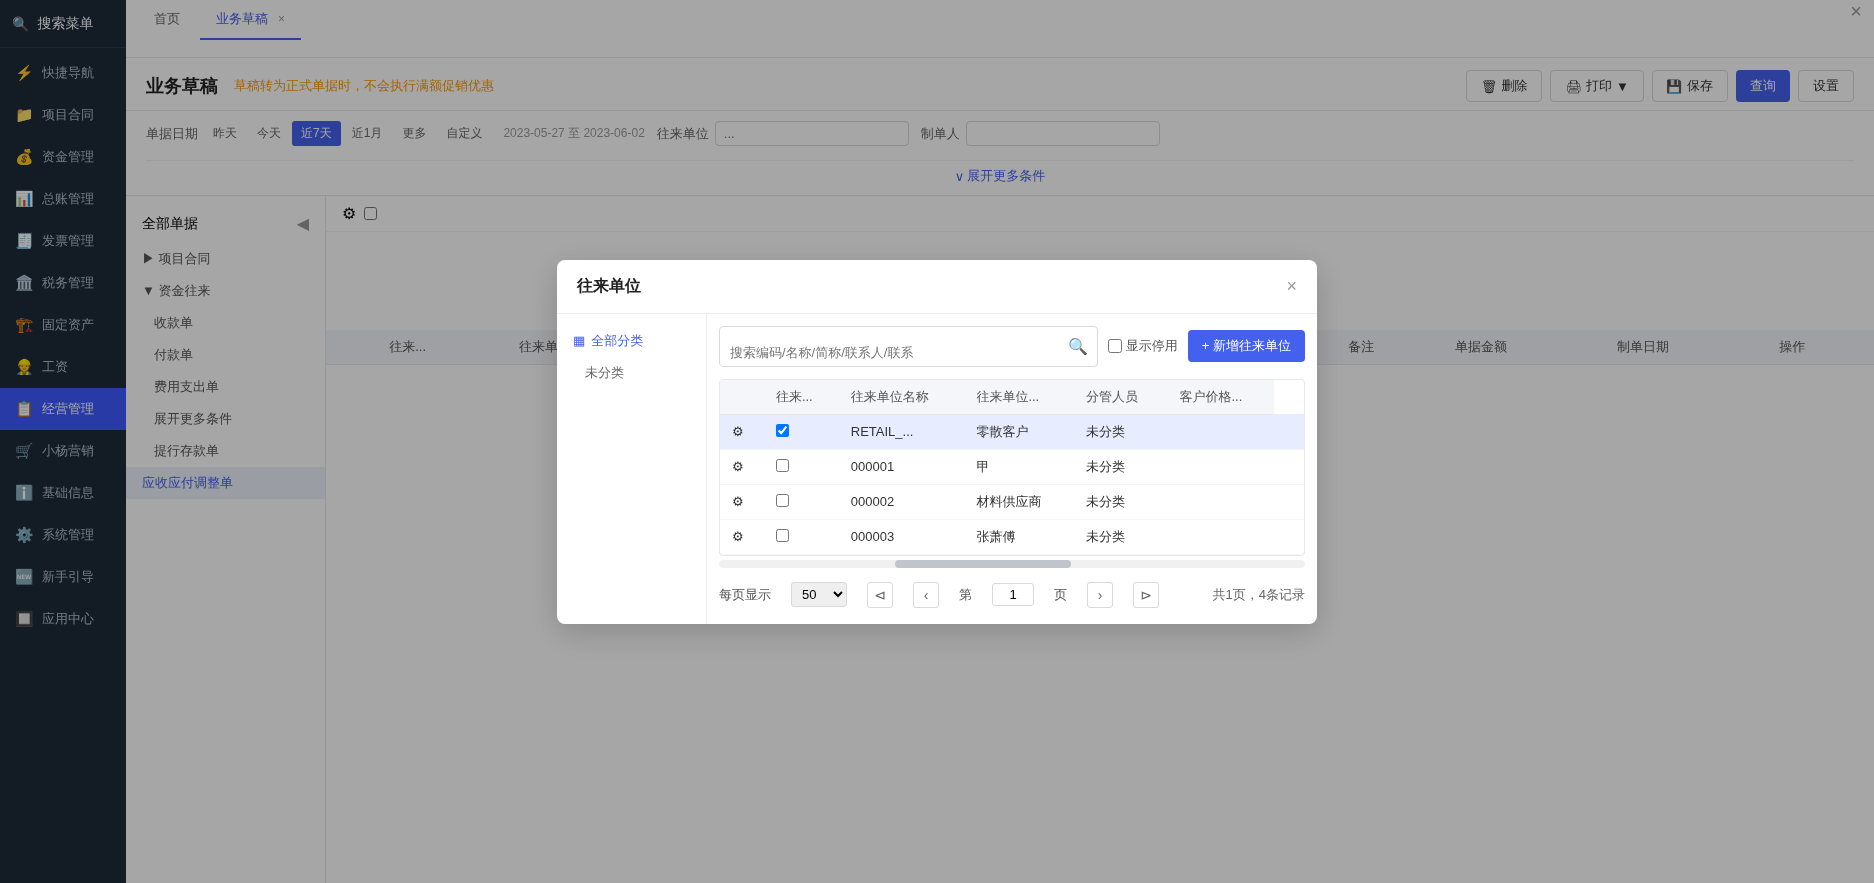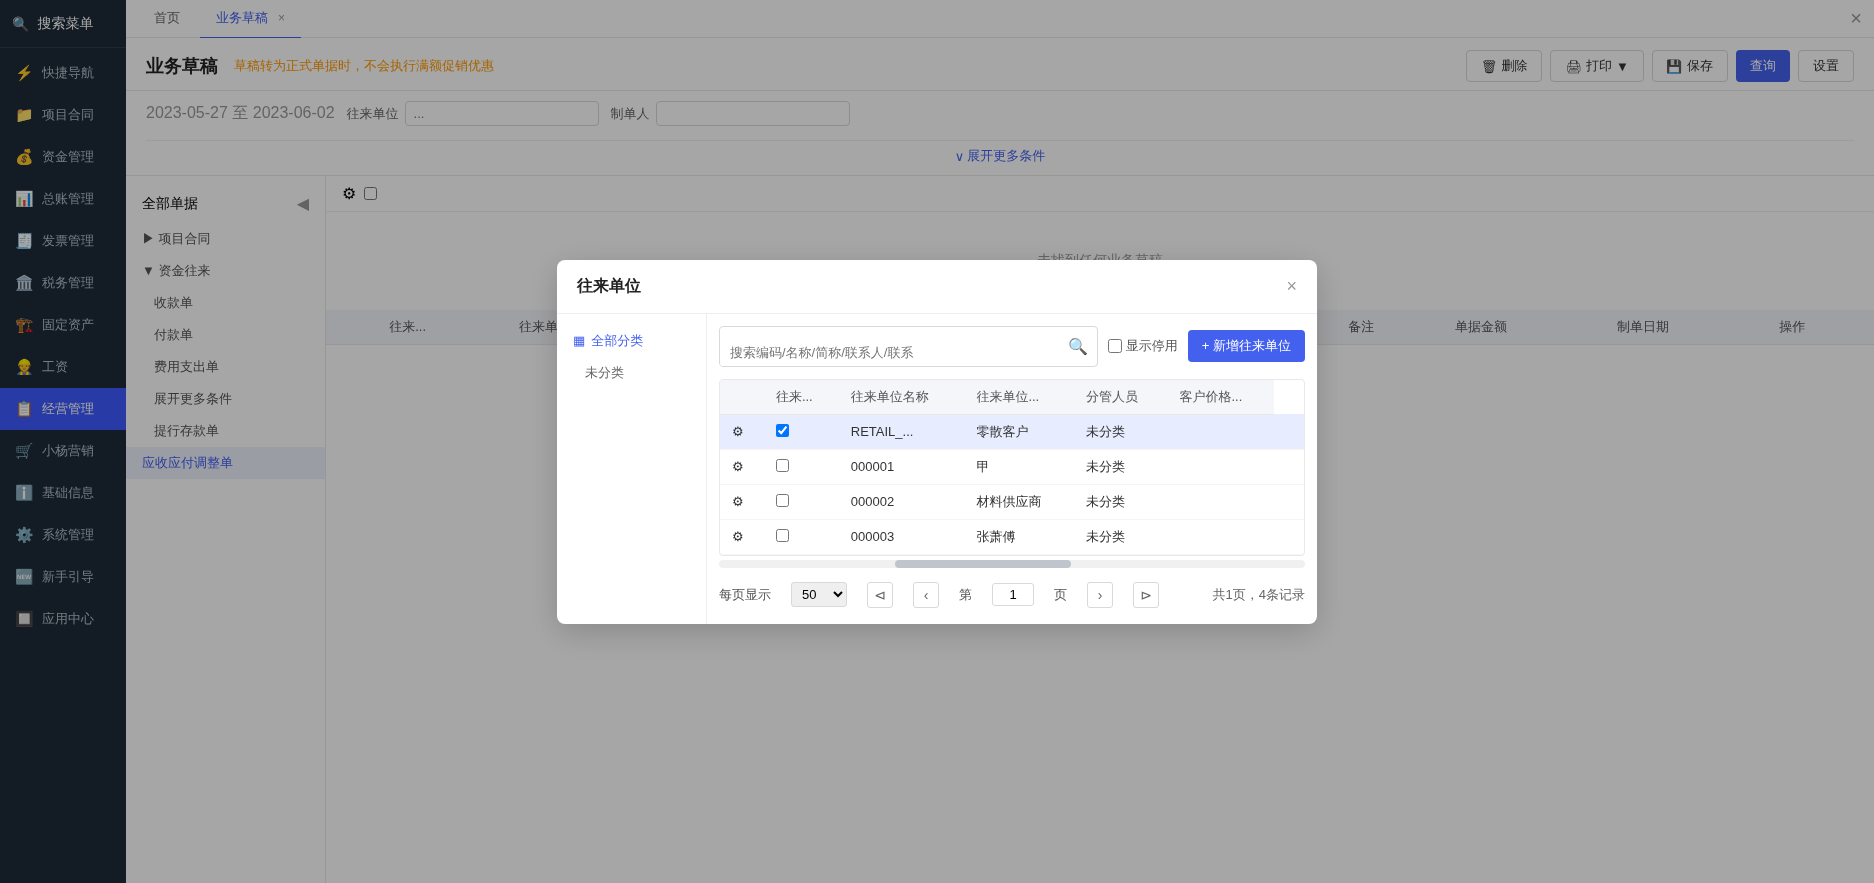--- a/index.html
+++ b/index.html
@@ -19,22 +19,22 @@
       cursor: pointer; color: #b0bec5;
     }
     .sidebar-item.active { background: #3d5afe; color: #fff; }
     .sidebar-icon { width: 18px; height: 18px; display: flex; align-items: center; justify-content: center; font-size: 15px; }
 
     
     .main { margin-left: 126px; display: flex; flex-direction: column; height: 100vh; background: #f5f6fa; }
 
     
     .topbar {
-      height: 38px; background: #fff; border-bottom: 1px solid #e8e8e8;
-      display: flex; align-items: center; padding: 0 12px; gap: 4px;
+      height: 58px; background: #fff; border-bottom: 1px solid #e8e8e8;
+      display: flex; padding: 0 12px; gap: 4px;
     }
     .tab {
       height: 40px; padding: 0 16px; display: flex; align-items: center; gap: 6px;
       font-size: 13px; cursor: pointer; border-bottom: 2px solid transparent; color: #666;
     }
     .tab.active { color: #4361ee; border-bottom: 2px solid #4361ee; }
     .tab .close-btn { font-size: 12px; color: #999; cursor: pointer; margin-left: 4px; }
 
     
     .page-header {
@@ -50,21 +50,21 @@
 
     
     .filters {
       background: #fff; padding: 10px 20px; border-bottom: 1px solid #e8e8e8; display: flex; align-items: center; gap: 12px; flex-wrap: wrap;
     }
     .filter-group { display: flex; align-items: center; gap: 6px; font-size: 13px; }
     .filter-label { color: #666; }
     .date-btns { display: flex; gap: 2px; }
     .date-btn { padding: 3px 8px; border-radius: 3px; font-size: 12px; cursor: pointer; border: 1px solid transparent; color: #666; }
     .date-btn.active { background: #4361ee; color: #fff; }
-    .date-range { font-size: 16px; color: #999; }
+    .date-range { font-size: 12px; color: #999; }
     .filter-input { border: 1px solid #d9d9d9; border-radius: 4px; padding: 4px 8px; font-size: 13px; color: #333; min-width: 120px; }
     .expand-more { color: #4361ee; font-size: 13px; cursor: pointer; display: flex; align-items: center; gap: 3px; }
 
     
     .content { display: flex; flex: 1; overflow: hidden; }
 
     
     .left-panel { width: 200px; background: #fff; border-right: 1px solid #e8e8e8; padding: 12px 0; font-size: 13px; }
     .left-panel-header { display: flex; align-items: center; justify-content: space-between; padding: 6px 16px; font-size: 14px; font-weight: 500; }
     .left-panel-toggle { cursor: pointer; color: #999; font-size: 16px; }
@@ -240,20 +240,31 @@
       <button class="btn btn-primary">
         <span>查询</span>
       </button>
       <button class="btn">
         <span>设置</span>
       </button>
     </div>
   </div>
 
   <div class="filters">
+    <div class="filter-group">
+      <span class="filter-label">单据日期</span>
+      <div class="date-btns" id="date-btns">
+          <span class="date-btn">昨天</span>
+          <span class="date-btn">今天</span>
+          <span class="date-btn active">近7天</span>
+          <span class="date-btn">近1月</span>
+          <span class="date-btn">更多</span>
+          <span class="date-btn">自定义</span>
+        </div>
+    </div>
     <div class="date-range">2023-05-27 至 2023-06-02</div>
     <div class="filter-group">
       <span class="filter-label">往来单位</span>
       <input class="filter-input" placeholder="..." style="">
     </div>
     <div class="filter-group">
       <span class="filter-label">制单人</span>
       <input class="filter-input" placeholder="" style="">
     </div>
     <div style="width:100%;display:flex;justify-content:center;border-top:1px solid #f0f0f0;padding-top:6px;margin-top:2px;">

